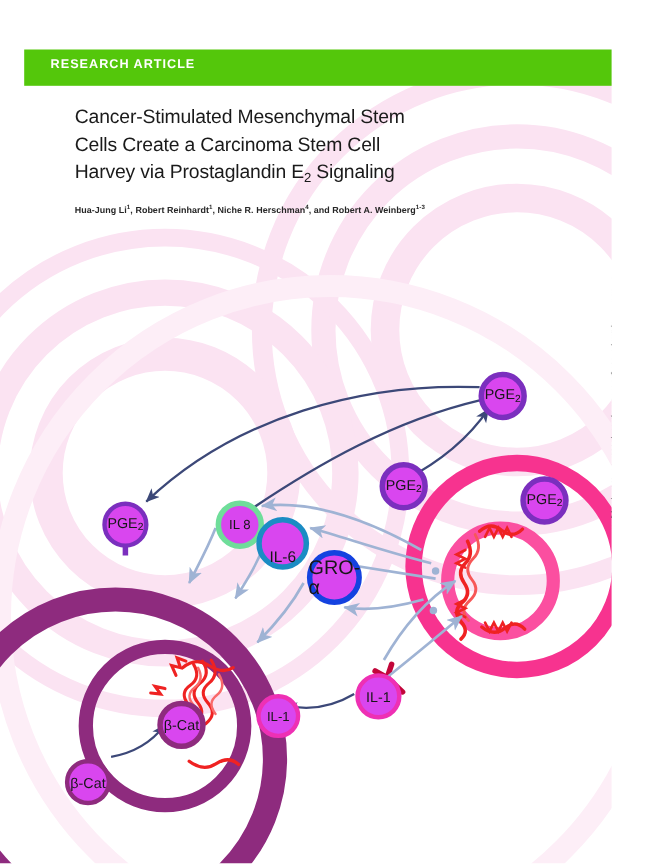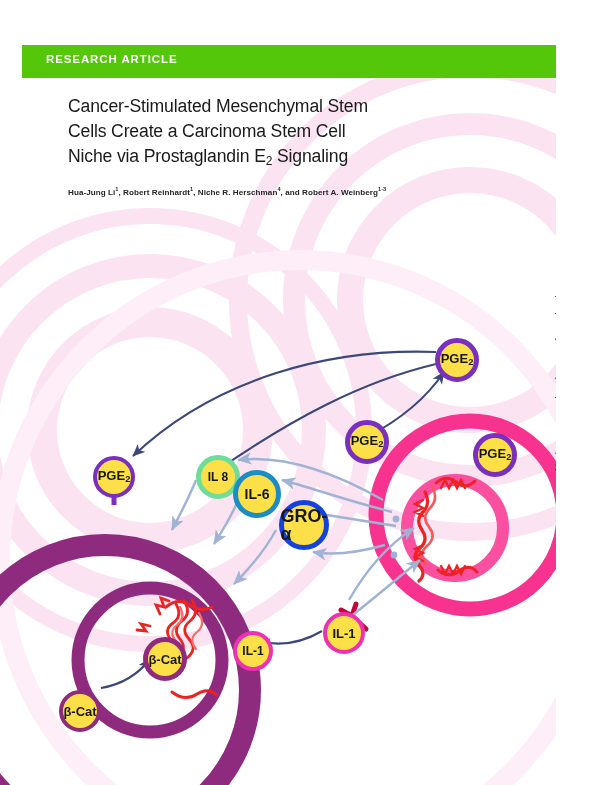--- a/index.html
+++ b/index.html
@@ -92,27 +92,27 @@
     font-weight: bold;
     color: #2b2b2b;
     white-space: nowrap;
     letter-spacing: 0.1px;
   }
 
   
   .node {
     position: absolute;
     border-radius: 50%;
-    background: #fde047;
+    background: #d946ef;
     display: flex;
     align-items: center;
     justify-content: center;
     box-sizing: border-box;
     color: #171717;
-    font-weight: bold;
+    font-weight: normal;
     line-height: 1;
   }
   .node .lbl { display: block; }
   .node sub {
     font-size: 0.72em;
     vertical-align: -0.22em;
   }
 </style>
 </head>
 <body>
@@ -226,21 +226,21 @@
       </g>
     </g>
   </svg>
 
   <div id="banner"></div>
   <div id="banner-label">RESEARCH ARTICLE</div>
 
   <div id="title">
     <div>Cancer-Stimulated Mesenchymal Stem</div>
     <div>Cells Create a Carcinoma Stem Cell</div>
-    <div><span>Niche via Prostaglandin E</span><span class="sub">2</span><span> Signaling</span></div>
+    <div><span>Harvey via Prostaglandin E</span><span class="sub">2</span><span> Signaling</span></div>
   </div>
 
   <div id="authors"><span>Hua-Jung Li</span><sup>1</sup>, <span>Robert Reinhardt</span><sup>1</sup>, <span>Niche R. Herschman</span><sup>4</sup>, and <span>Robert A. Weinberg</span><sup>1-3</sup></div>
 
   <div id="watermark">Downloaded from http://aacrjournals.org/cancerdiscovery/article-pdf/2/9/840/1942334/840.pdf by guest on 17 March 2023</div>
 
 <div class="node" style="left: 435px; top: 338px; width: 44px; height: 44px; border: 5px solid rgb(123, 47, 190); font-size: 13px;">
       <span class="lbl">PGE<sub>2</sub></span>
     </div>
     <div class="node" style="left: 345px; top: 420px; width: 44px; height: 44px; border: 5px solid rgb(123, 47, 190); font-size: 13px;">
@@ -248,21 +248,21 @@
     </div>
     <div class="node" style="left: 473px; top: 433px; width: 44px; height: 44px; border: 5px solid rgb(123, 47, 190); font-size: 13px;">
       <span class="lbl">PGE<sub>2</sub></span>
     </div>
     <div class="node" style="left: 93px; top: 456px; width: 42px; height: 42px; border: 4px solid rgb(123, 47, 190); font-size: 13px;">
       <span class="lbl">PGE<sub>2</sub></span>
     </div>
     <div class="node" style="left: 196px; top: 455px; width: 44px; height: 44px; border: 5px solid rgb(111, 221, 154); font-size: 12px;">
       <span class="lbl">IL 8</span>
     </div>
-    <div class="node" style="left: 233px; top: 470px; width: 48px; height: 48px; border: 5px solid rgb(27, 140, 196); font-size: 14px;">
+    <div class="node" style="left: 233px; top: 470px; width: 48px; height: 48px; border: 5px solid rgb(27, 140, 196); font-size: 14px; align-items: flex-end;">
       <span class="lbl">IL-6</span>
     </div>
     <div class="node" style="left: 279px; top: 500px; width: 50px; height: 50px; border: 5px solid rgb(20, 66, 224); font-size: 18px;">
       <span class="lbl">GRO-α</span>
     </div>
     <div class="node" style="left: 233px; top: 631px; width: 40px; height: 40px; border: 4px solid rgb(238, 48, 180); font-size: 12px;">
       <span class="lbl">IL-1</span>
     </div>
     <div class="node" style="left: 323px; top: 612px; width: 42px; height: 42px; border: 4px solid rgb(238, 48, 180); font-size: 13px;">
       <span class="lbl">IL-1</span>

